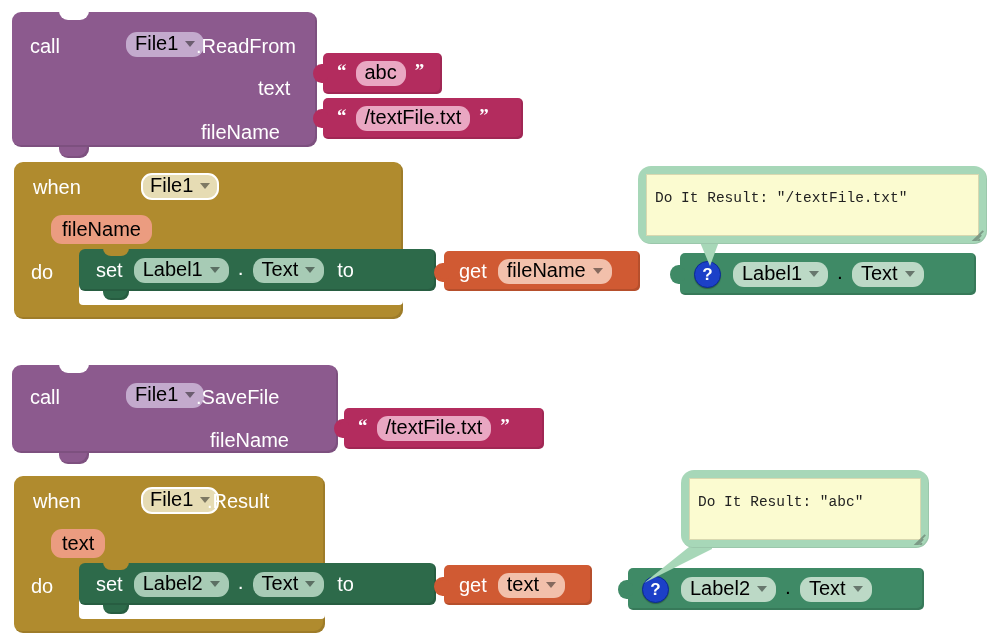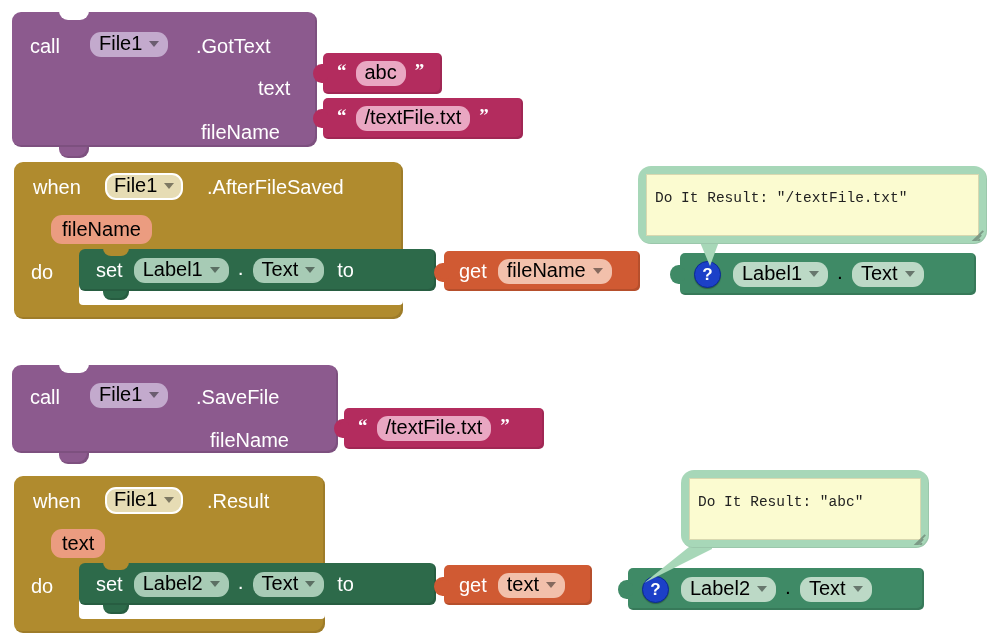--- a/index.html
+++ b/index.html
@@ -22,21 +22,21 @@
     white-space:nowrap;
     line-height:1;
   }
   .lbl-dark{color:#000000;}
 
   
   .field{
     display:inline-flex;align-items:center;gap:7px;
     border-radius:11px;
     padding:2px 9px 3px 9px;
-    font-size:20px;color:#000;white-space:nowrap;line-height:1;
+    font-size:20px;color:#000;white-space:nowrap;line-height:1;margin-left:36px;
   }
   .field .cap{position:relative;top:-1px;}
   .tri{
     width:0;height:0;
     border-left:5px solid transparent;
     border-right:5px solid transparent;
     border-top:6px solid rgba(0,0,0,0.45);
     display:inline-block;
   }
 
@@ -211,21 +211,21 @@
   <div class="call-wrap" style="left:12px;top:12px;width:305px;height:135px;">
     <div class="call-body" style="width:305px;height:135px;"></div>
     <div class="call-notch"></div>
     <div class="call-tab" style="top:135px;"></div>
 
     <span class="lbl abs" style="left:18px;top:24px;">call</span>
     <span class="field call-field abs" style="left:78px;top:20px;">
       <span class="cap">File1</span>
       <span class="tri"></span>
     </span>
-    <span class="lbl abs" style="left:184px;top:24px;">.GotText</span>
+    <span class="lbl abs" style="left:184px;top:24px;">.ReadFrom</span>
 
     <span class="lbl abs" style="left:246px;top:66px;">text</span>
     <span class="lbl abs" style="left:189px;top:110px;">fileName</span>
   </div>
 
   <div class="str-block" style="left:323px;top:53px;width:119px;height:41px;">
     <div class="plug"></div>
     <span class="quote" style="margin-left:14px;">“</span>
     <span class="field str-field" style="margin-left:9px;">
       <span class="cap">abc</span>
@@ -242,21 +242,20 @@
     <span class="quote" style="margin-left:9px;">”</span>
   </div>
 
   <div class="when-body" style="left:14px;top:162px;width:389px;height:157px;"></div>
 
   <span class="lbl abs" style="left:33px;top:177px;">when</span>
   <span class="field when-field abs" style="left:105px;top:173px;">
     <span class="cap">File1</span>
     <span class="tri"></span>
   </span>
-  <span class="lbl abs" style="left:207px;top:177px;">.AfterFileSaved</span>
 
   <span class="param-pill abs" style="left:51px;top:215px;">
     <span>fileName</span>
   </span>
 
   <span class="lbl abs" style="left:31px;top:262px;">do</span>
 
   <div class="do-slot" style="left:79px;top:253px;width:324px;height:52px;"></div>
 
   <div class="set-block" style="left:79px;top:249px;width:357px;height:42px;">

